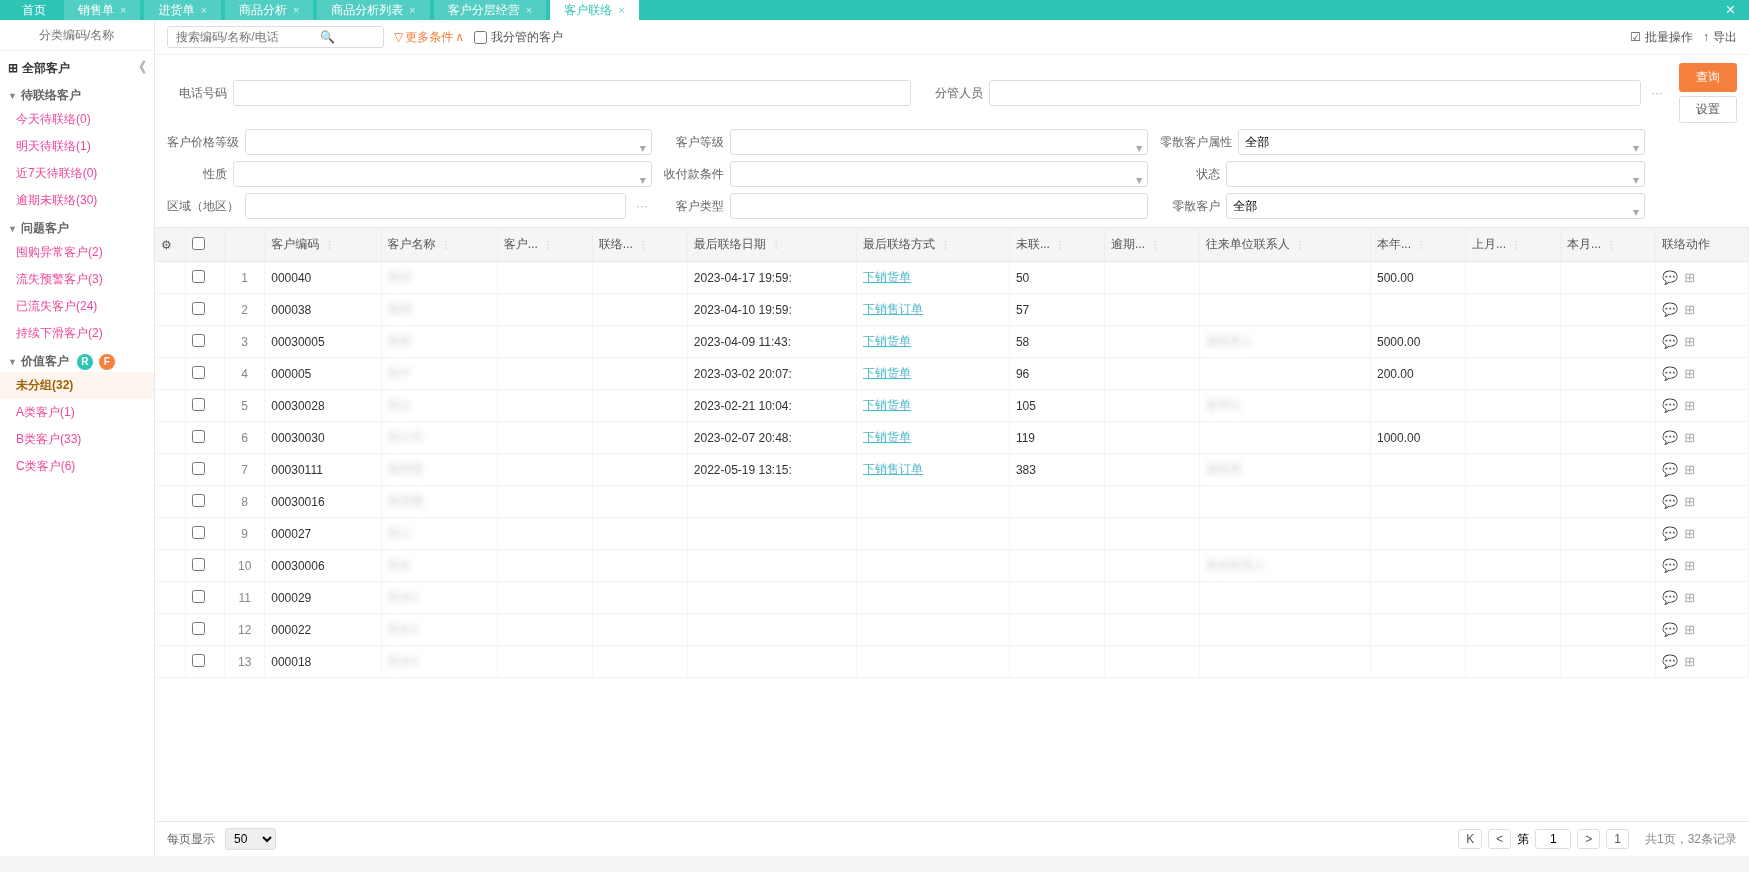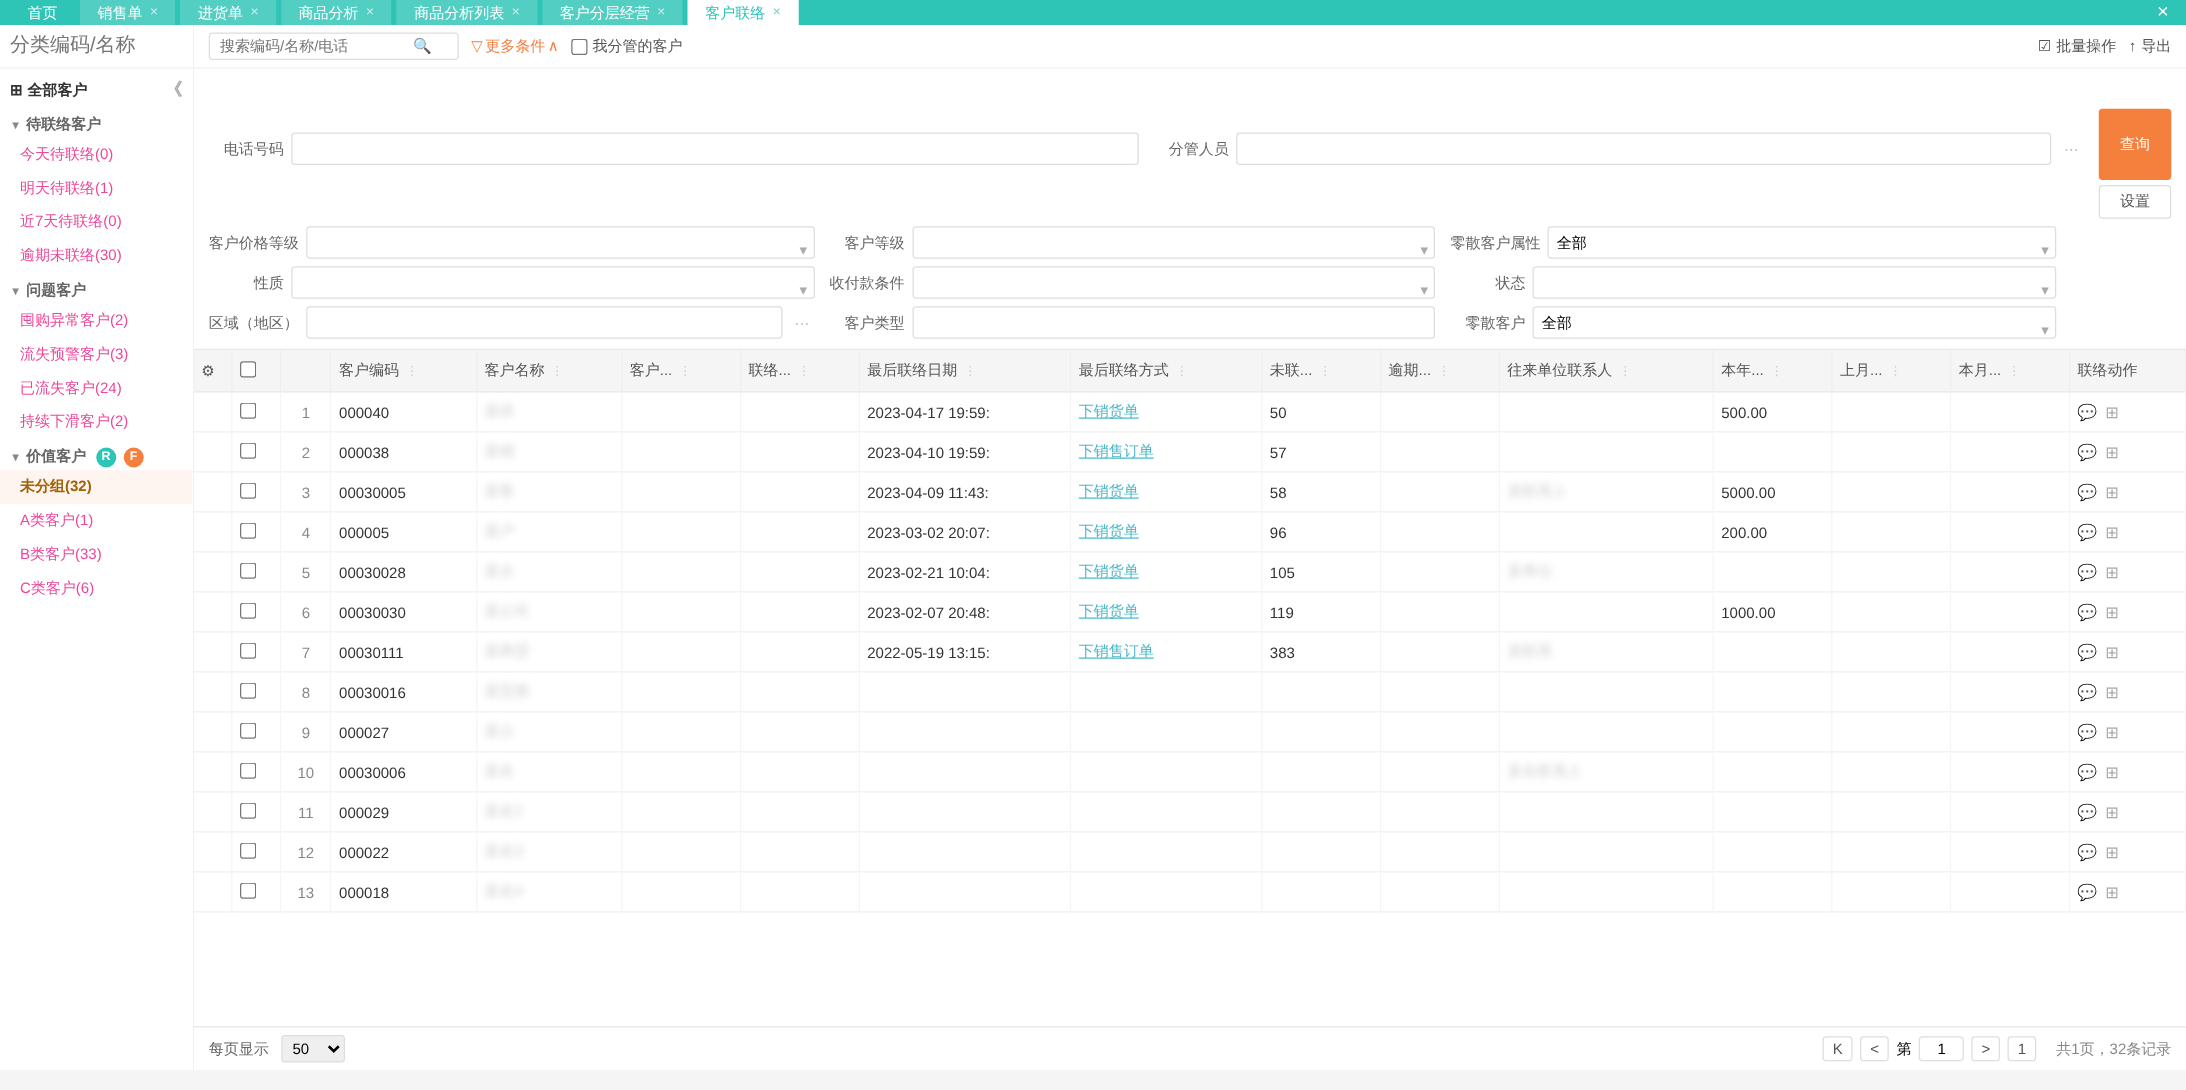--- a/index.html
+++ b/index.html
@@ -71,22 +71,23 @@
       display: flex;
       align-items: center;
       padding: 8px;
       border-bottom: 1px solid #f0f0f0;
       gap: 4px;
     }
     .sidebar-search input {
       flex: 1;
       border: none;
       outline: none;
-      font-size: 16px;
+      font-size: 12px;
       color: #14532d;
+      margin-left: 31px;
     }
     .sidebar-section-header {
       display: flex;
       align-items: center;
       padding: 8px 8px 4px 8px;
       font-weight: bold;
       color: #333;
       cursor: pointer;
       gap: 4px;
     }
@@ -131,22 +132,22 @@
       border-bottom: 1px solid #f0f0f0;
       gap: 10px;
       background: #fff;
     }
     .filter-search-box {
       display: flex;
       align-items: flex-start;
       border: 1px solid #ddd;
       border-radius: 3px;
       padding: 3px 8px;
-      gap: 15px;
-      width: 200px;
+      gap: 4px;
+      width: 217px;
     }
     .filter-search-box input {
       border: none;
       outline: none;
       font-size: 12px;
       color: #999;
       width: 140px;
     }
     .more-conditions {
       color: #f5803e;
@@ -240,24 +241,23 @@
       display: flex;
       flex-direction: column;
       gap: 4px;
       margin-left: auto;
     }
     .btn-query {
       background: #f5803e;
       color: #fff;
       border: none;
       border-radius: 3px;
-      padding: 20px 16px;
+      padding: 6px 16px;
       cursor: pointer;
       font-size: 12px;
-      margin-top: 24px;
     }
     .btn-reset {
       background: #fff;
       color: #555;
       border: 1px solid #ddd;
       border-radius: 3px;
       padding: 4px 16px;
       cursor: pointer;
       font-size: 12px;
     }

